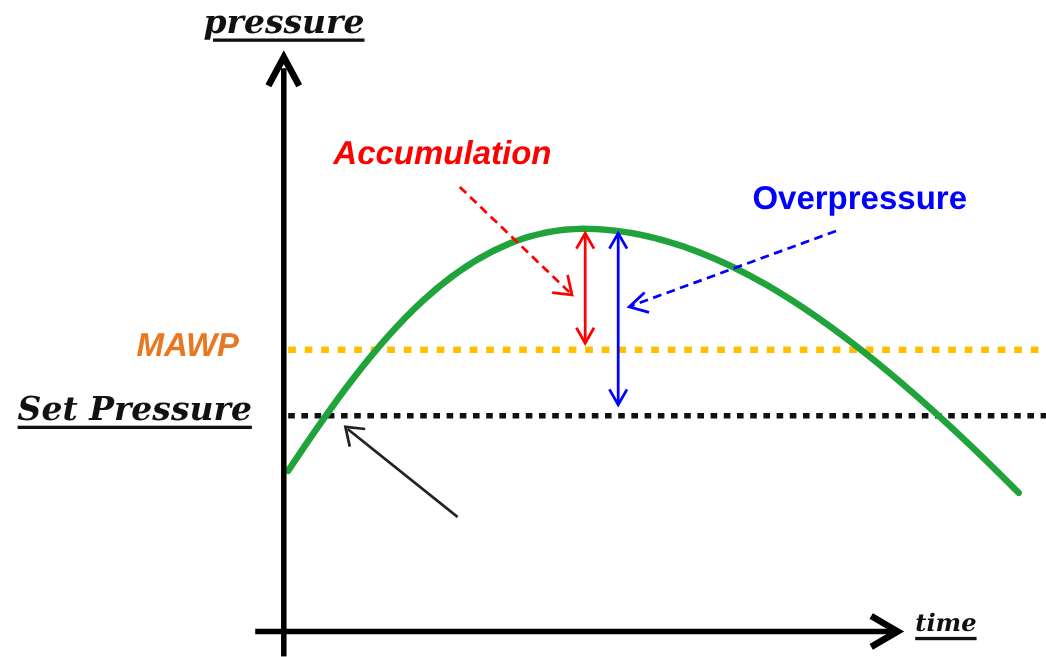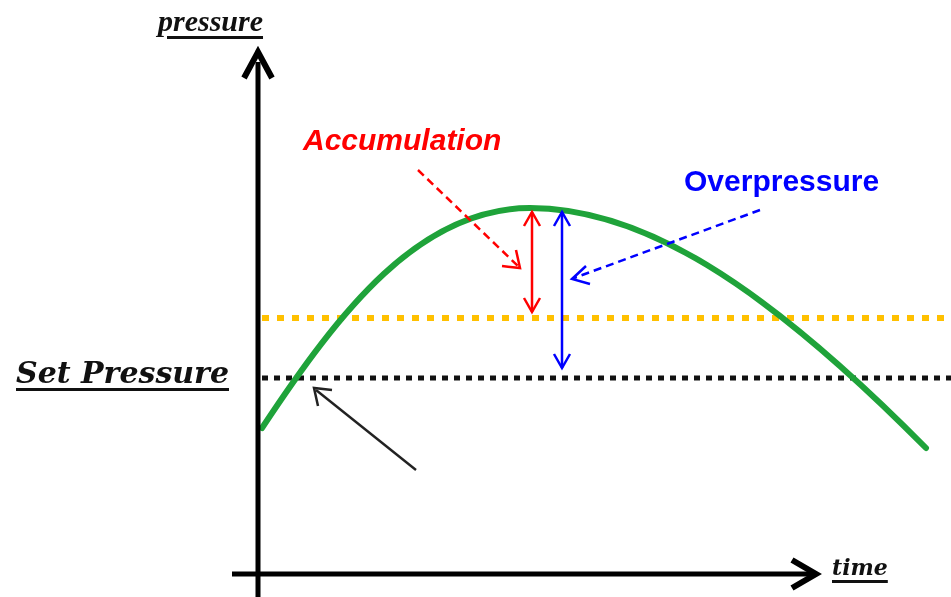--- a/index.html
+++ b/index.html
@@ -59,21 +59,22 @@
       <line x1="760" y1="210" x2="574" y2="278" stroke-dasharray="8,5"></line>
       <path d="M586,266 L572,279 L590,284"></path>
     </g>
 
     <g stroke="#222" stroke-width="2.5" fill="none">
       <line x1="416" y1="470" x2="316" y2="390"></line>
       <path d="M318,406 L314,388 L332,390"></path>
     </g>
   </svg>
 
-  <div class="lbl serif-ul" style="left:158px;top:6px;font-size:30px;font-family:Liberation Serif, serif;">pressure</div>
+  <div class="lbl serif-ul" style="left:185px;top:6px;font-size:30px;">pressure</div>
   <div class="lbl serif-ul" style="left:832px;top:556px;font-size:22px;">time</div>
 
+  <div class="lbl sans-b" style="left:124px;top:300px;font-size:30px;font-style:italic;color:#E87722;">MAWP</div>
   <div class="lbl sans-b" style="left:303px;top:125px;font-size:30px;font-style:italic;color:#FF0000;">Accumulation</div>
 
   <div class="lbl serif-ul" style="left:16px;top:358px;font-size:30px;">Set Pressure</div>
   <div class="lbl sans-b" style="left:684px;top:166px;font-size:30px;color:#0000FF;text-align:center;">Overpressure</div>
 
 </div>
 
 </body></html>

